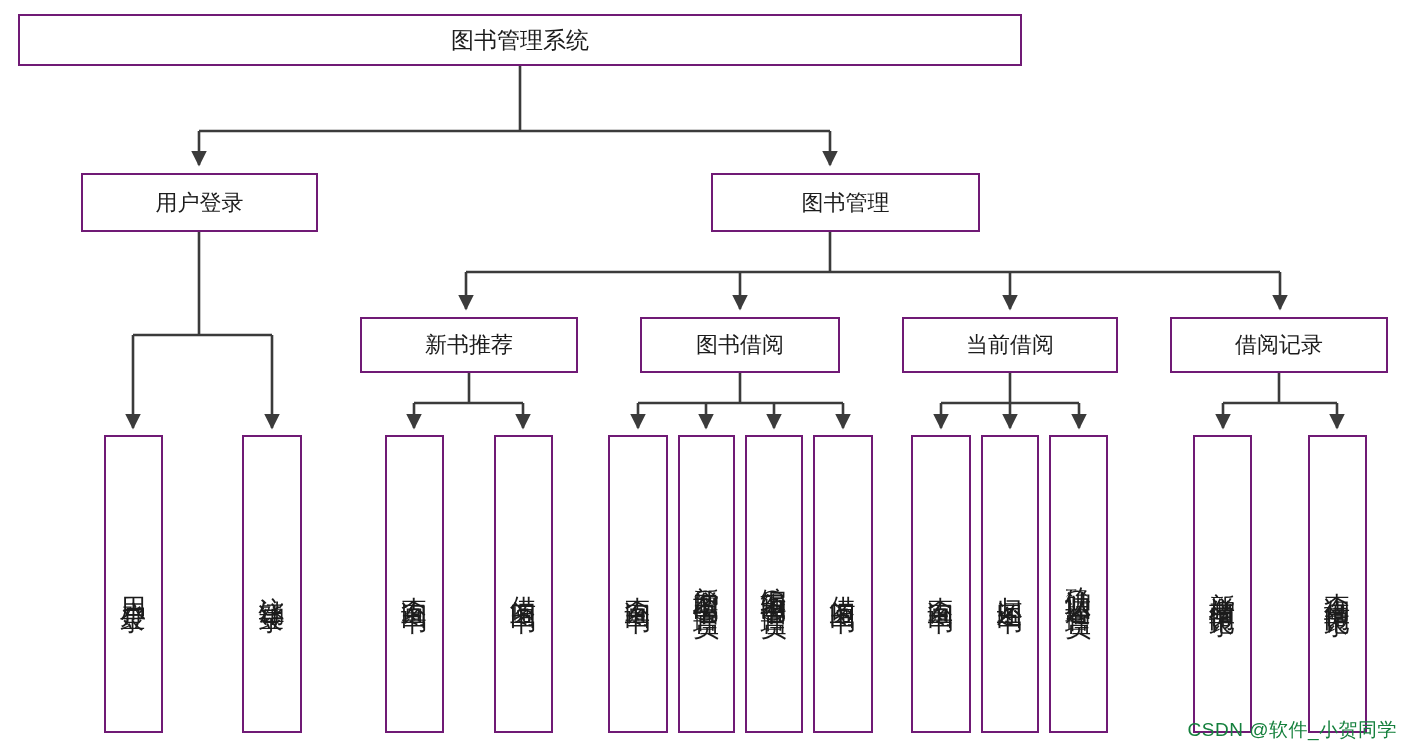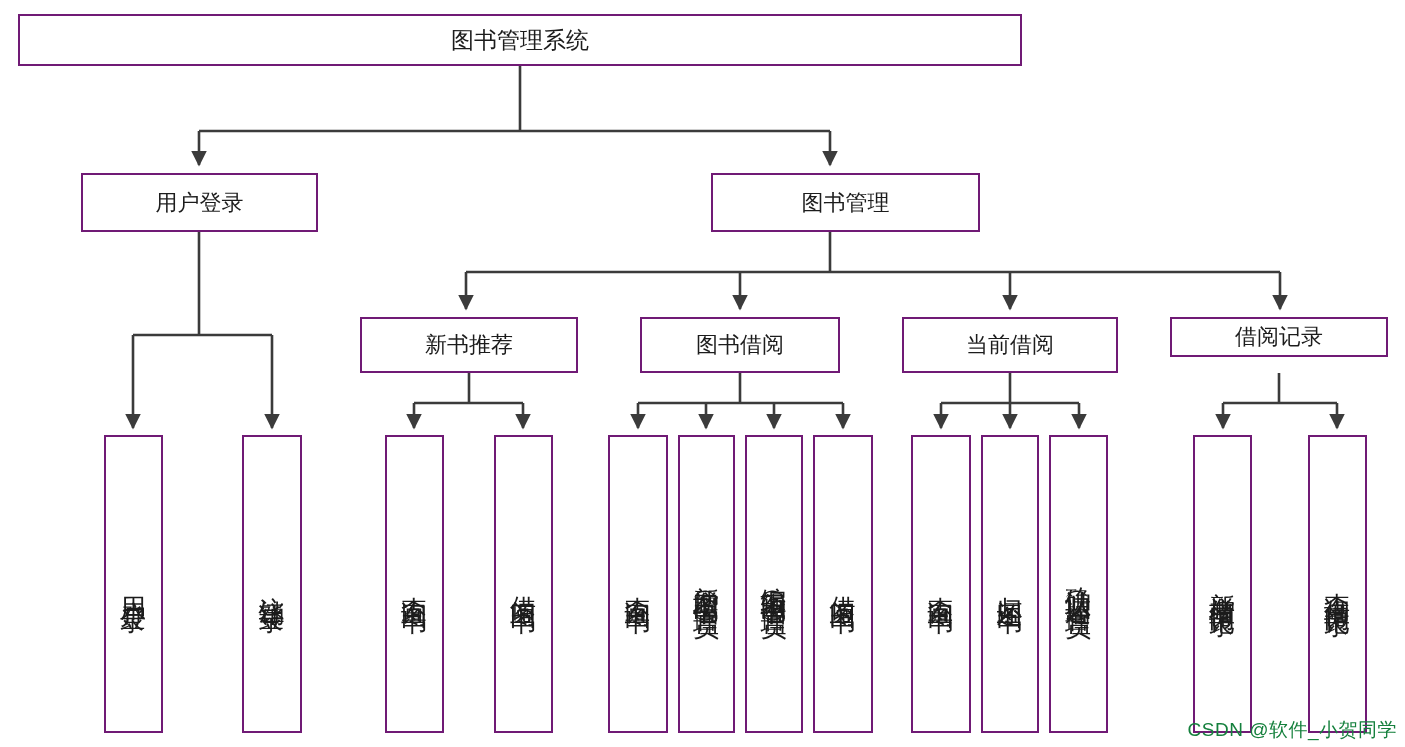--- a/index.html
+++ b/index.html
@@ -122,21 +122,21 @@
 
   <div class="node lvl3" style="left:360px;top:317px;width:218px;height:56px;">
     <span class="label">新书推荐</span>
   </div>
   <div class="node lvl3" style="left:632px;top:317px;width:200px;height:56px;margin-left:8px;">
     <span class="label">图书借阅</span>
   </div>
   <div class="node lvl3" style="left:902px;top:317px;width:216px;height:56px;">
     <span class="label">当前借阅</span>
   </div>
-  <div class="node lvl3" style="left:1170px;top:317px;width:218px;height:40px;">
+  <div class="node lvl3" style="left:1170px;top:317px;width:218px;height:56px;">
     <span class="label">借阅记录</span>
   </div>
 
   <div class="node leaf" style="left:104px;top:435px;width:59px;height:298px;">
     <span class="label">用户登录</span>
   </div>
   <div class="node leaf" style="left:242px;top:435px;width:60px;height:298px;">
     <span class="label">注销登录</span>
   </div>
 

